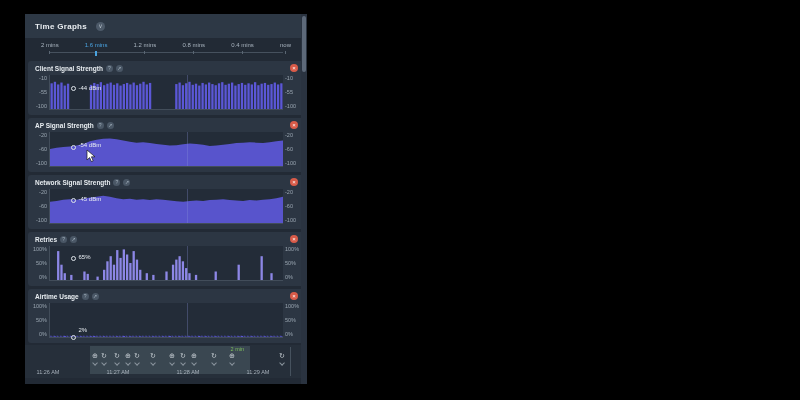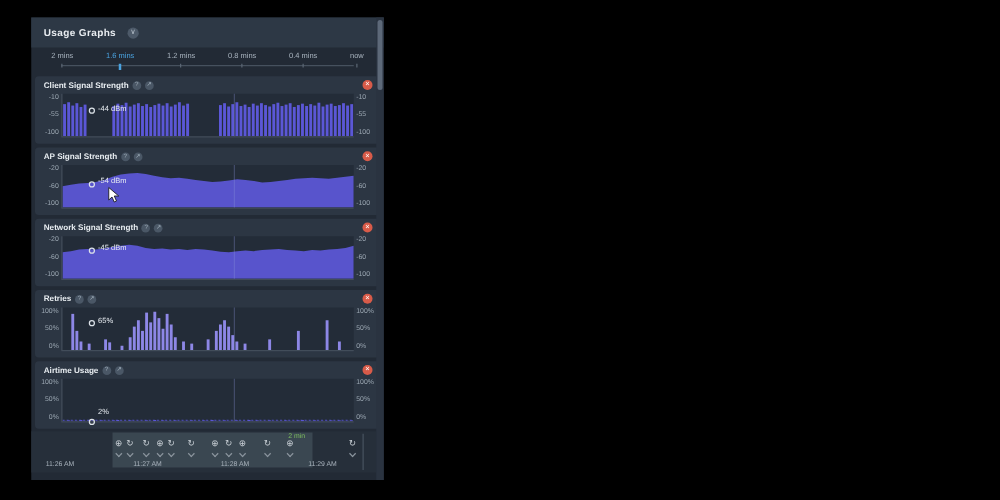--- a/index.html
+++ b/index.html
@@ -62,21 +62,21 @@
 
   .cursor{position:absolute;left:86px;top:149px;z-index:20;}
 </style>
 </head>
 <body>
 
 <div class="stage">
   <section class="panel">
 
     <header class="phead">
-      <h1>Usage Graphs</h1>
+      <h1>Time Graphs</h1>
       <span class="circle-btn">∨</span>
     </header>
 
     <nav class="tabs">
       <div class="track"></div>
       <div id="tabs-row">
           <div class="tab">
             <span>2 mins</span>
             <div class="tick"></div>
           </div>

